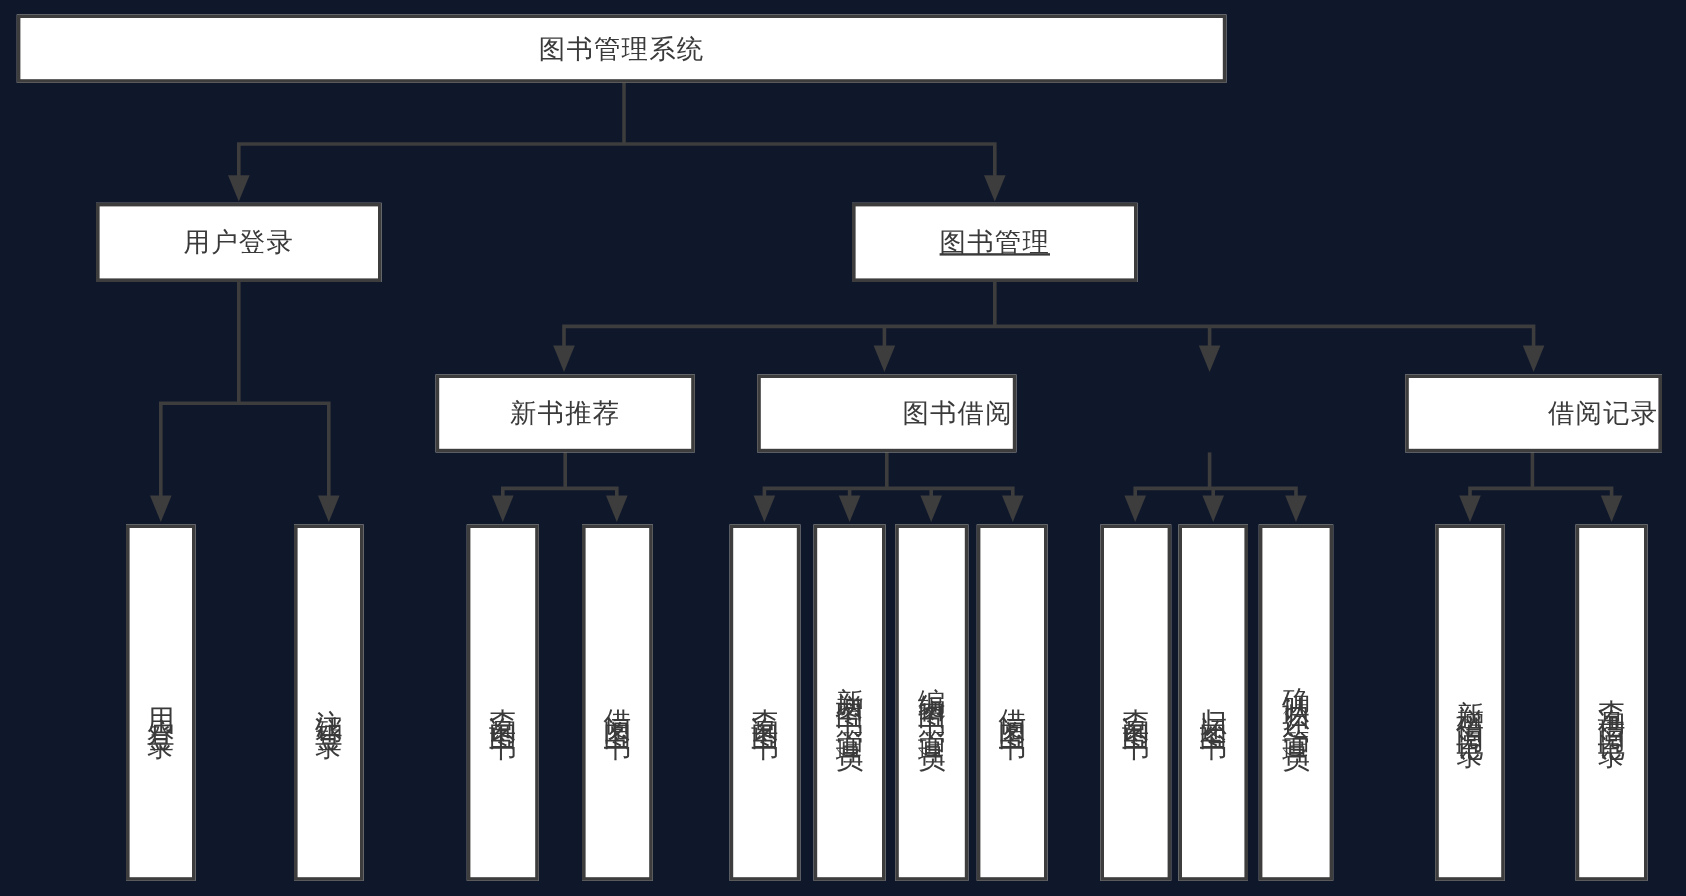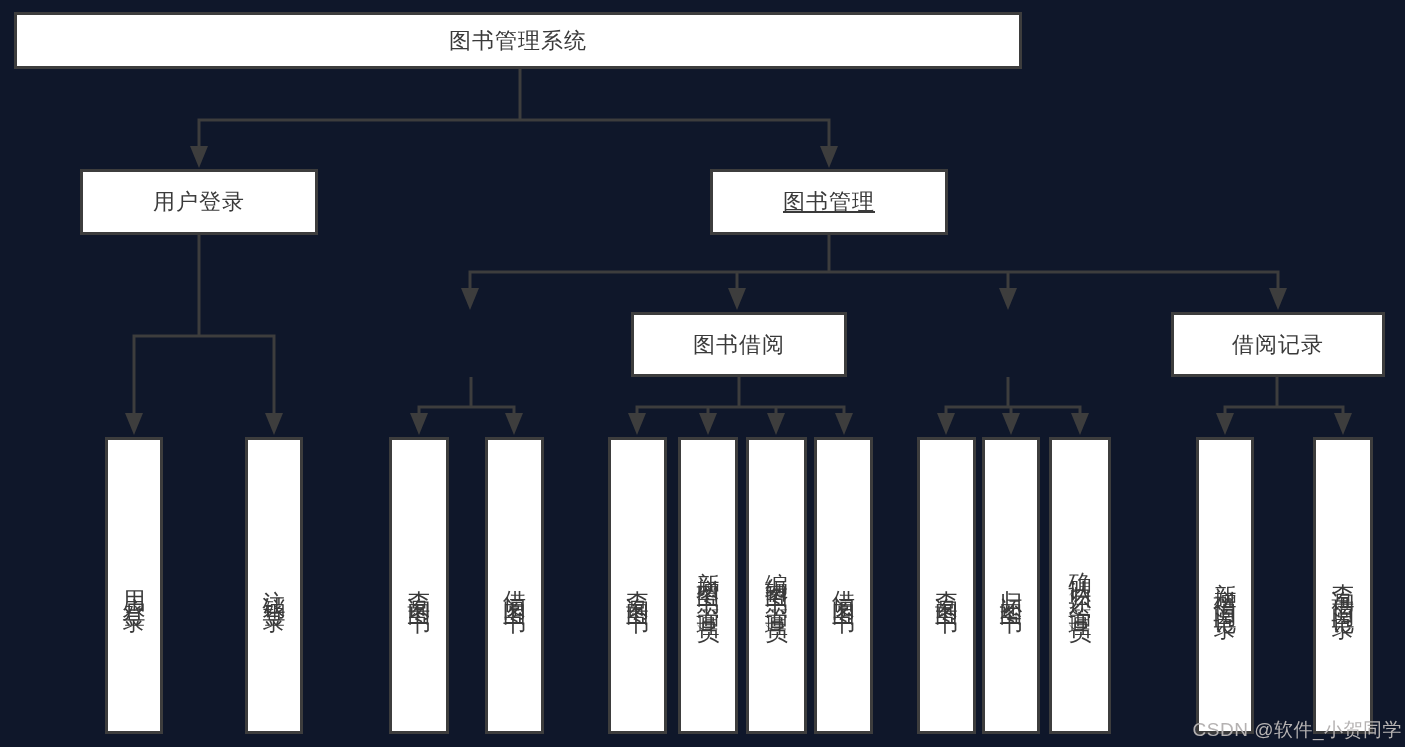--- a/index.html
+++ b/index.html
@@ -103,24 +103,27 @@
     <span>图书管理系统</span>
   </div>
 
   <div class="node h-node" style="left:80px;top:169px;width:238px;height:66px;">
     <span>用户登录</span>
   </div>
   <div class="node h-node" style="left:710px;top:169px;width:238px;height:66px;text-decoration:underline;">
     <span>图书管理</span>
   </div>
 
-  <div class="node h-node" style="left:631px;top:312px;width:216px;height:65px;">
+  <div class="node h-node" style="left:363px;top:312px;width:216px;height:65px;">
+    <span>新书推荐</span>
+  </div>
+  <div class="node h-node" style="left:631px;top:312px;width:216px;height:65px;justify-content:flex-end;">
     <span>图书借阅</span>
   </div>
-  <div class="node h-node" style="left:1171px;top:312px;width:214px;height:65px;">
+  <div class="node h-node" style="left:1171px;top:312px;width:214px;height:65px;justify-content:flex-end;">
     <span>借阅记录</span>
   </div>
 
   <div class="node v-node" style="left:105px;top:437px;width:58px;height:297px;">
     <span>用户登录</span>
   </div>
   <div class="node v-node" style="left:245px;top:437px;width:58px;height:297px;">
     <span>注销登录</span>
   </div>
 
@@ -154,15 +157,14 @@
     <span>确认归还（管理员）</span>
   </div>
 
   <div class="node v-node" style="left:1196px;top:437px;width:58px;height:297px;">
     <span>新增借阅记录</span>
   </div>
   <div class="node v-node" style="left:1313px;top:437px;width:60px;height:297px;">
     <span>查询借阅记录</span>
   </div>
 
-  <div class="watermark">CSDN @软件_小贺同学</div>
 
 </div>
 
 </body></html>

